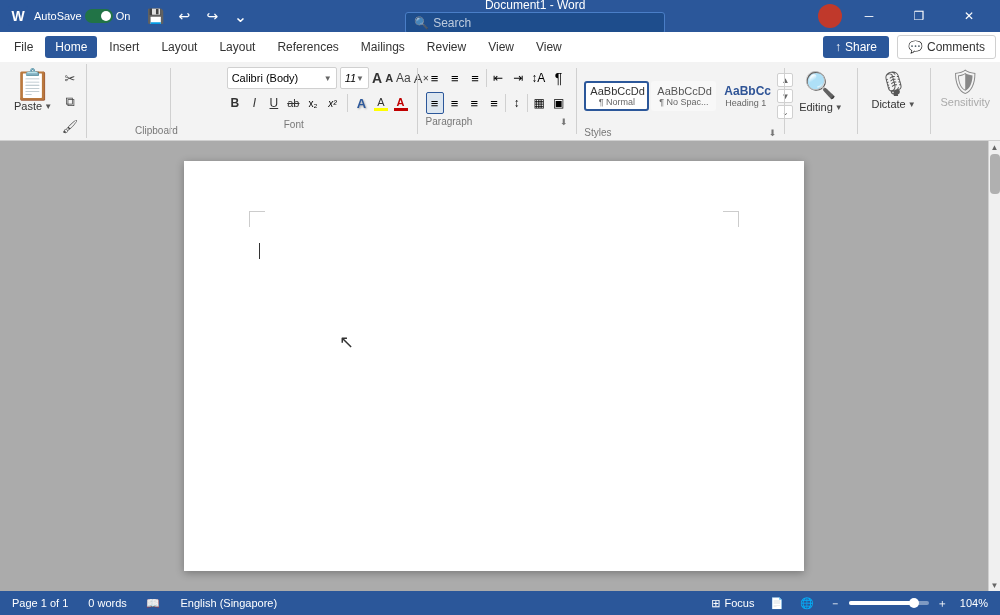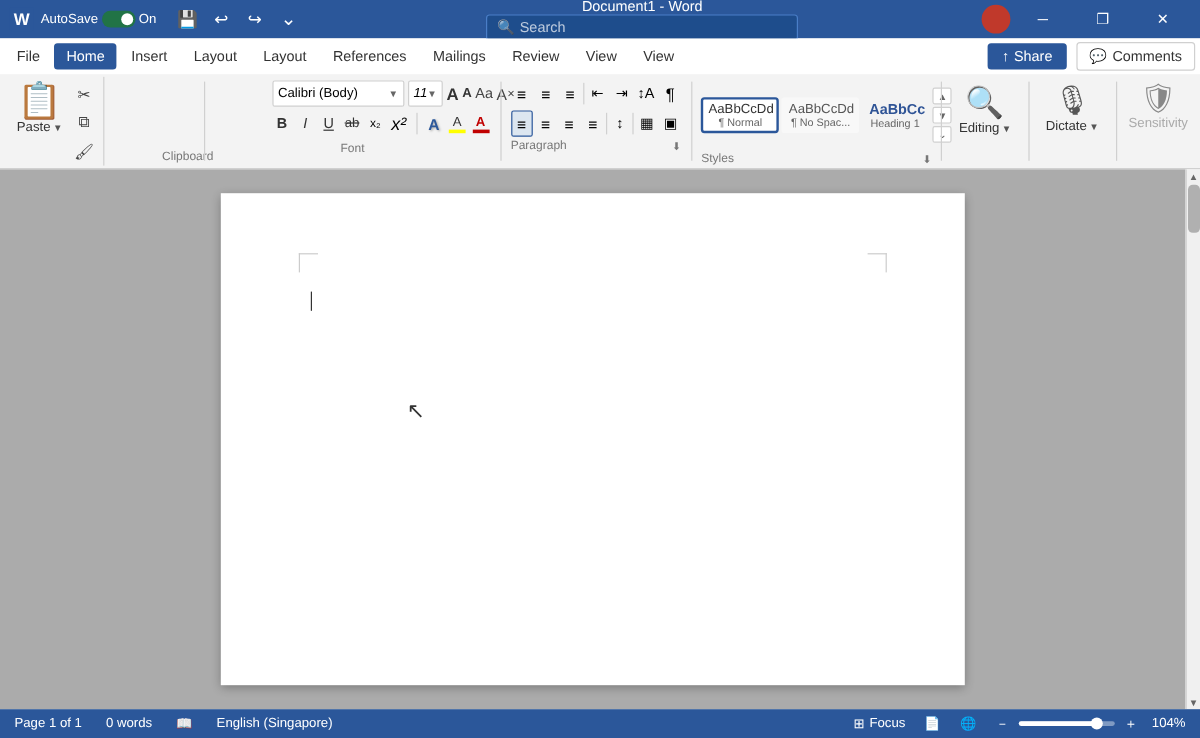--- a/index.html
+++ b/index.html
@@ -556,21 +556,21 @@
       <div class="font-row">
         <div class="format-btn bold">
             <b>B</b>
           </div>
         <div class="format-btn italic">
             <i>I</i>
           </div>
         <div class="format-btn underline" style="text-decoration:underline;">U</div>
         <div class="format-btn strikethrough" style="text-decoration:line-through;font-size:11px;">ab</div>
         <div class="format-btn subscript" style="font-size:10px;">x₂</div>
-        <div class="format-btn superscript" style="font-size:15px;font-style:italic;">x²</div>
+        <div class="format-btn superscript" style="font-size:10px;font-style:italic;">x²</div>
         <div style="width:1px;background:#d0d0d0;margin:2px 3px;align-self:stretch;"></div>
         <div class="format-btn" style="color:#2b579a;font-weight:bold;font-size:13px;text-shadow:1px 1px 2px rgba(0,0,0,0.3);">A</div>
         <div class="format-btn">
           <div style="display:flex;flex-direction:column;align-items:center;">
             <span style="font-size:11px;color:#333;">A</span>
             <div style="width:14px;height:3px;background:#ffff00;"></div>
           </div>
         </div>
         <div class="format-btn">
           <div style="display:flex;flex-direction:column;align-items:center;">

